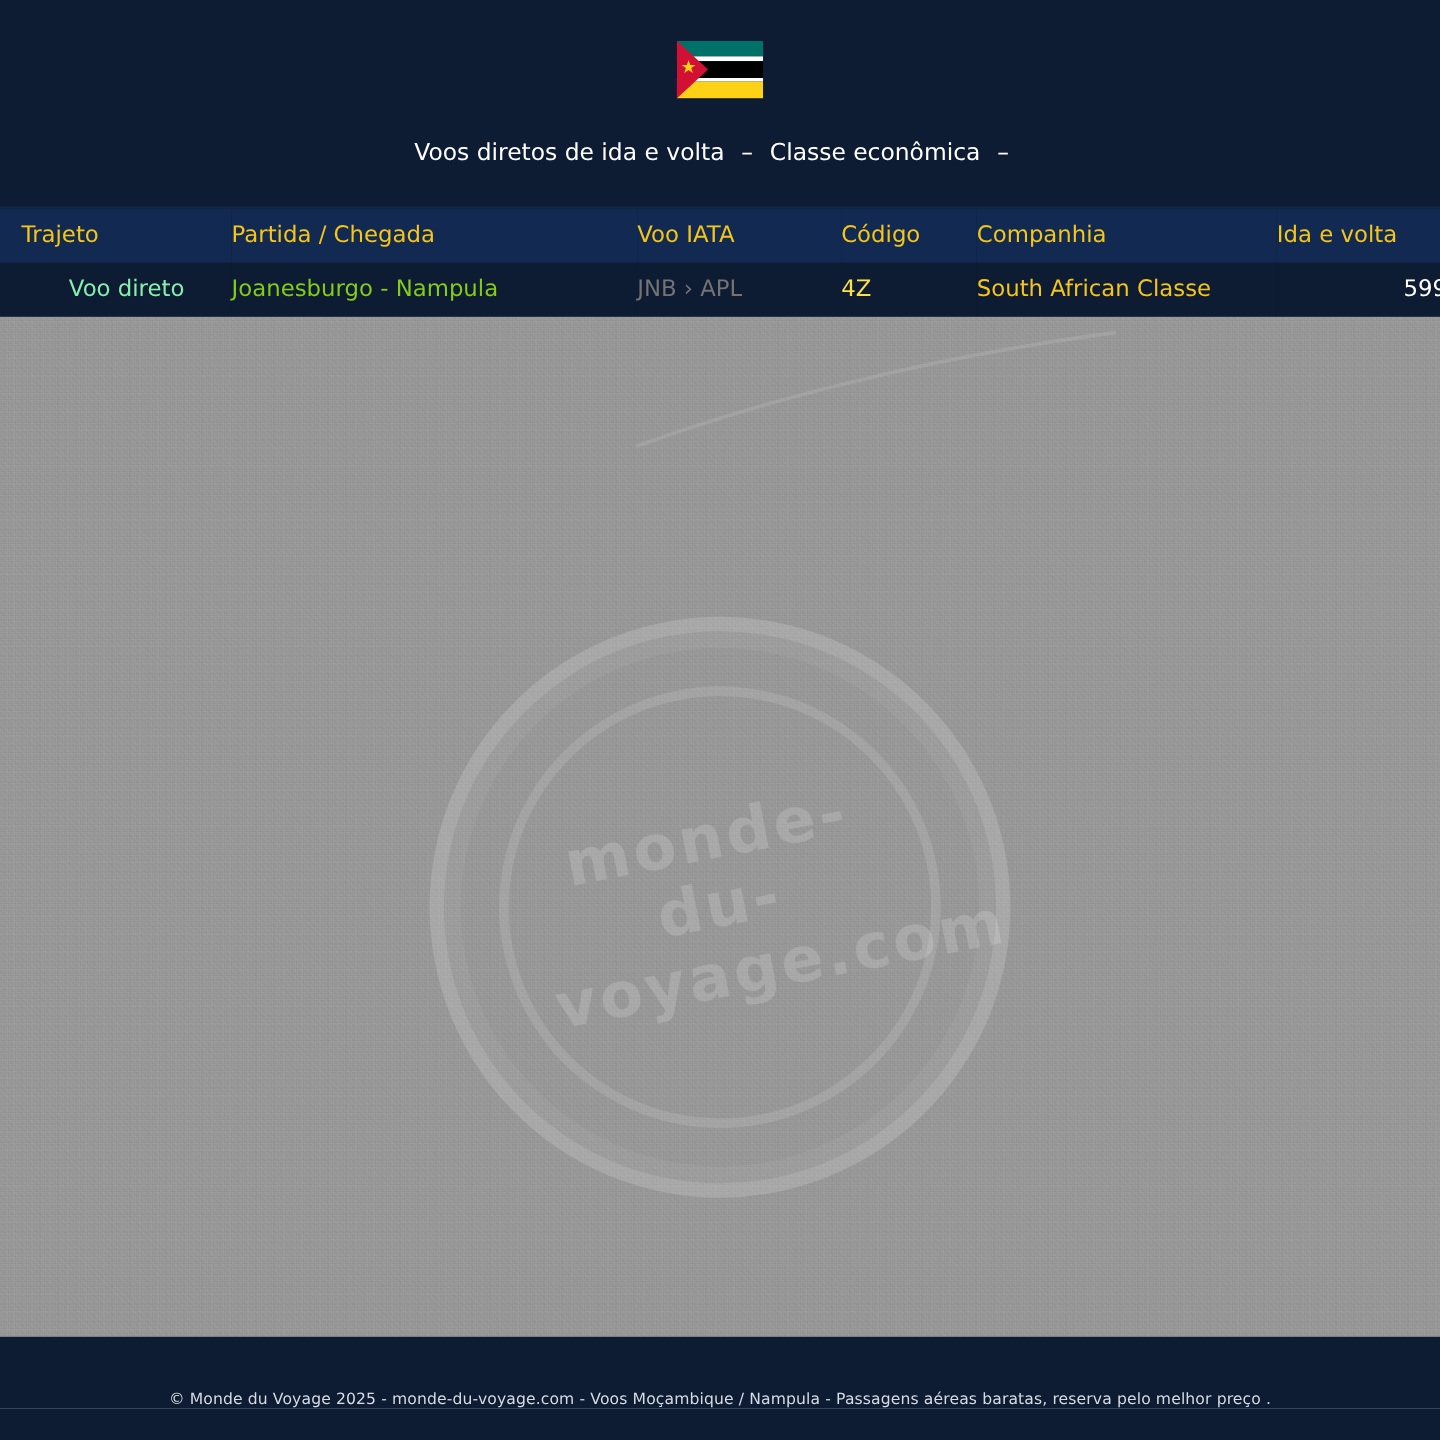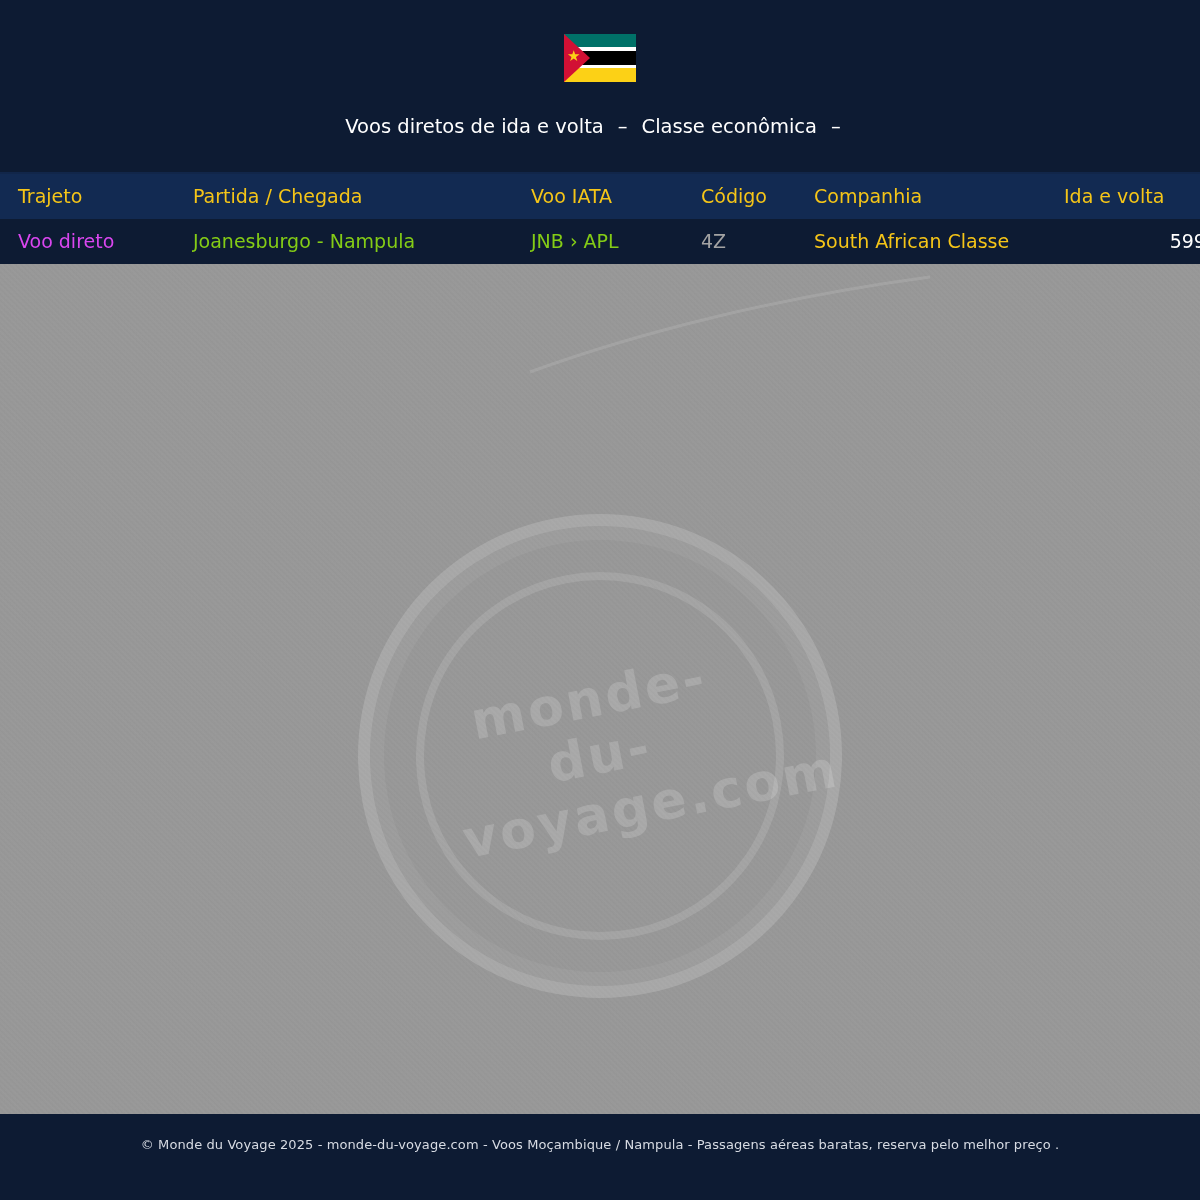--- a/index.html
+++ b/index.html
@@ -109,24 +109,24 @@
     padding: 11px 0 12px 0;
     white-space: nowrap;
   }
   .c-trajeto   { width: 175px; padding-left: 18px !important; }
   .c-partida   { width: 338px; padding-left: 0 !important; }
   .c-iata      { width: 170px; }
   .c-codigo    { width: 113px; }
   .c-companhia { width: 250px; }
   .c-preco     { width: 154px; text-align: right; padding-right: 48px !important; }
 
-  td.c-trajeto   { color: #d946ef; }
+  td.c-trajeto   { color: #86efac; text-align: center; }
   td.c-partida   { color: #84cc16; }
-  td.c-iata      { color: #84cc16; }
-  td.c-codigo    { color: #a3a3a3; }
+  td.c-iata      { color: #737373; }
+  td.c-codigo    { color: #fde047; }
   td.c-companhia { color: #f5c518; }
   td.c-preco     { color: #ffffff; }
 
   
   .map-area {
     position: relative;
     width: 1200px;
     height: 910px;
     background: #9a9a9a;
     overflow: hidden;
@@ -181,21 +181,21 @@
 
   
   .footer {
     position: absolute;
     left: 0;
     bottom: 0;
     width: 1200px;
     height: 60px;
     background: #0d1b33;
     display: flex;
-    align-items: center;
+    align-items: flex-end;
     justify-content: center;
     color: #d7dbe3;
     font-size: 13px;
     letter-spacing: 0.1px;
   }
 </style>
 </head>
 <body>
 
 <div class="page">

